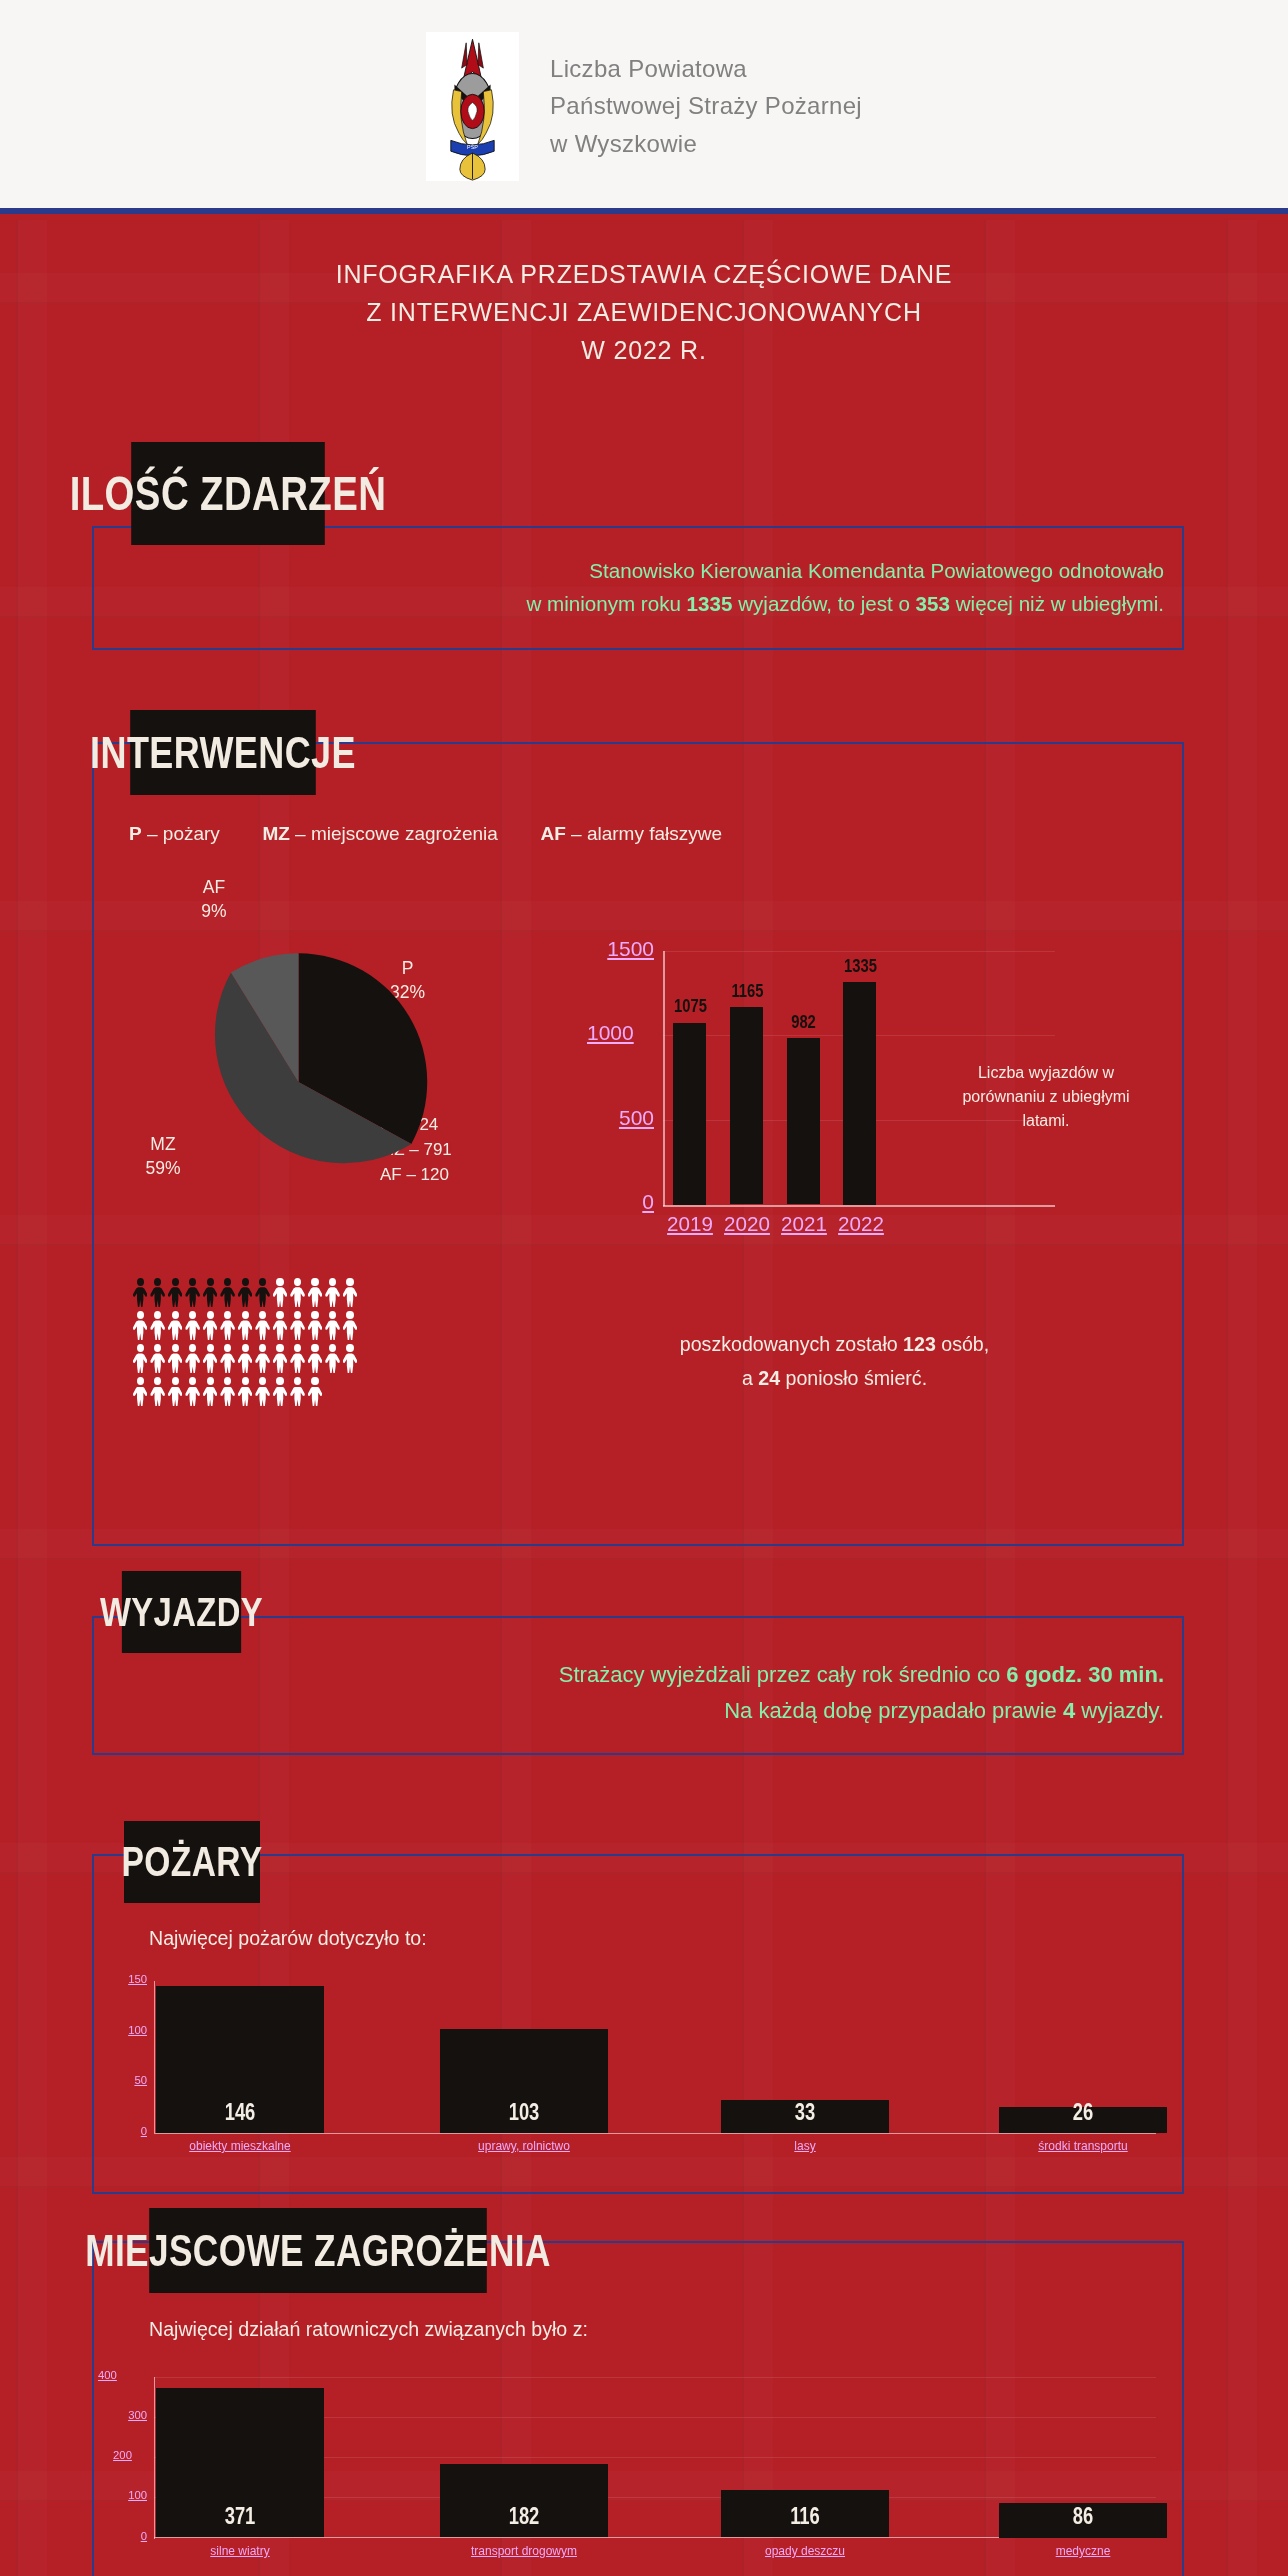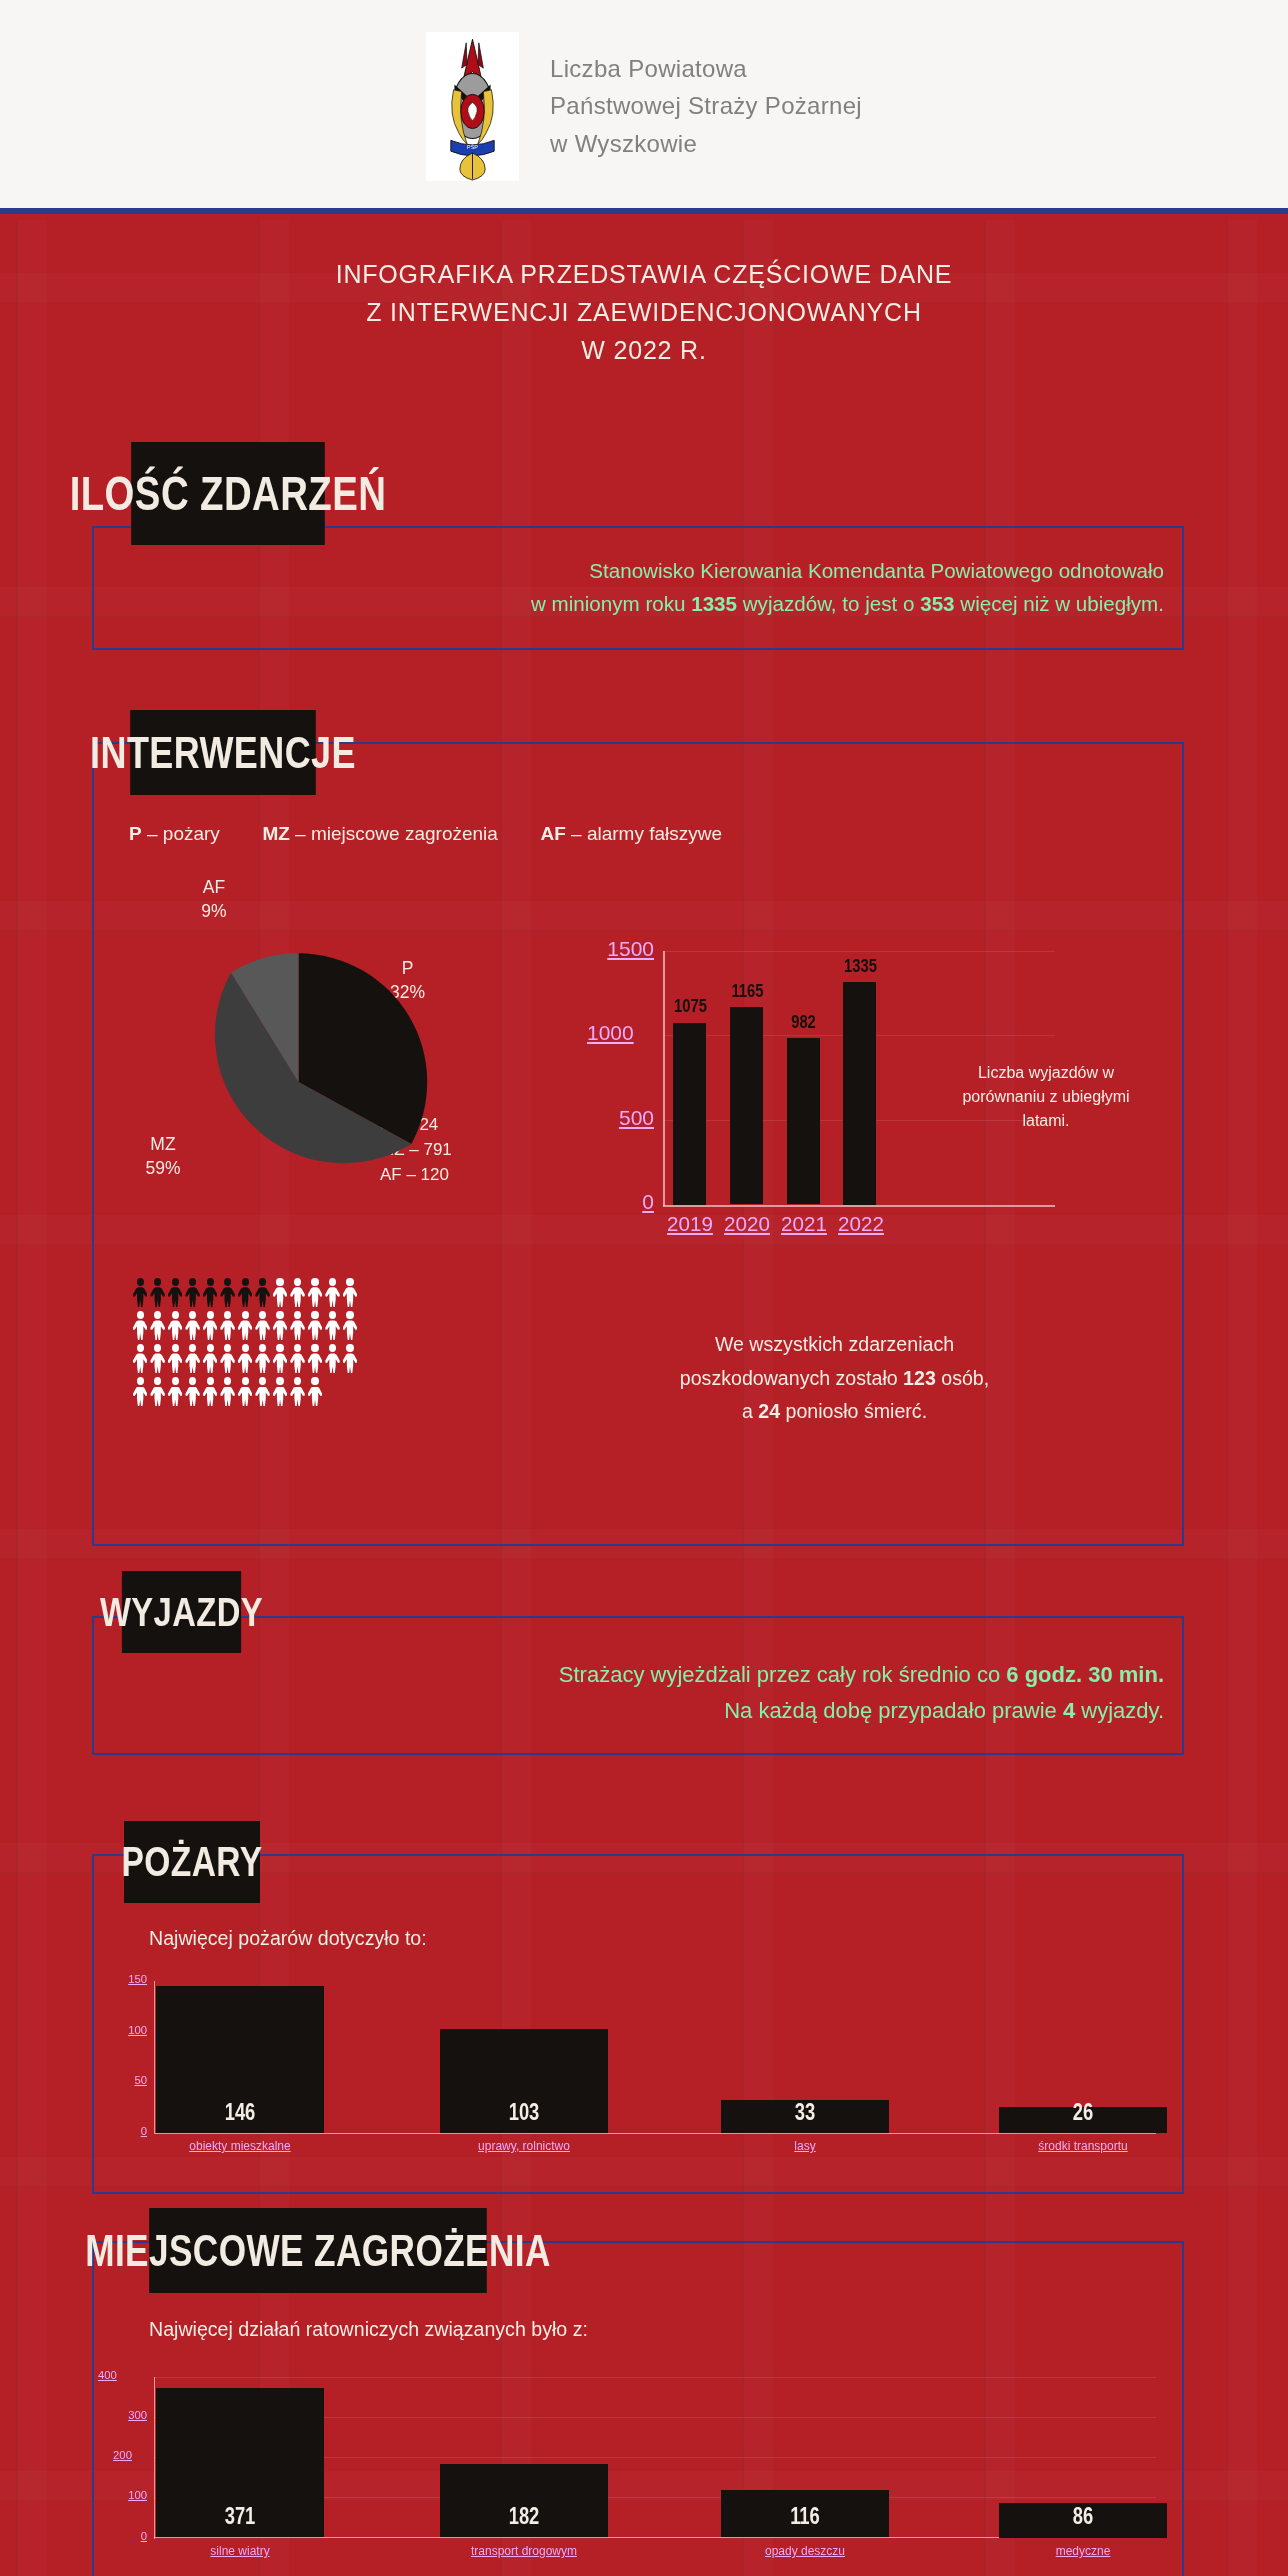--- a/index.html
+++ b/index.html
@@ -110,21 +110,21 @@
   <div>W 2022 R.</div>
 </div>
 
 <div class="panel" style="left:92px; top:526px; width:1092px; height:124px;"></div>
 <div class="ttl-box" style="left:107px; top:442px; width:242px; height:103px; font-size:48px;">
   <span>ILOŚĆ ZDARZEŃ</span>
 </div>
 <div class="body-text z" style="left:113px; top:554px; width:1051px;">
   <div><span>Stanowisko Kierowania Komendanta Powiatowego odnotowało</span></div>
   <div>
-    <span>w minionym roku </span><b>1335</b><span> wyjazdów, to jest o </span><b>353</b><span> więcej niż w ubiegłym.</span>
+    <span>w minionym roku </span><b>1335</b><span> wyjazdów, to jest o </span><b>353</b><span> więcej niż w ubiegłymi.</span>
   </div>
 </div>
 
 <div class="panel" style="left:92px; top:742px; width:1092px; height:804px;"></div>
 <div class="ttl-box" style="left:107px; top:710px; width:232px; height:85px; font-size:45px;">
   <span>INTERWENCJE</span>
 </div>
 
 <div class="z" style="left:129px; top:823px; width:979px; color:#F4EDE4; font-size:19px;">
   <span><b>P</b><span> – pożary</span></span>
@@ -177,21 +177,20 @@
 <div class="ax-lab z" style="left:660px; top:1212px; width:60px; font-size:20.6px;">2019</div>
 <div class="ax-lab z" style="left:717px; top:1212px; width:60px; font-size:20.6px;">2020</div>
 <div class="ax-lab z" style="left:774px; top:1212px; width:60px; font-size:20.6px;">2021</div>
 <div class="ax-lab z" style="left:831px; top:1212px; width:60px; font-size:20.6px;">2022</div>
 
 <div class="z" style="left:943px; top:1061px; width:206px; color:#F4EDE4; font-size:16px; line-height:1.5; text-align:center;">Liczba wyjazdów w porównaniu z ubiegłymi latami.</div>
 
 <div class="z" id="pictogram" style="left:133px; top:1278px; width:289px;"><span class="person" style="color: rgb(21, 17, 15);"><span class="head"></span><span class="body"></span></span><span class="person" style="color: rgb(21, 17, 15);"><span class="head"></span><span class="body"></span></span><span class="person" style="color: rgb(21, 17, 15);"><span class="head"></span><span class="body"></span></span><span class="person" style="color: rgb(21, 17, 15);"><span class="head"></span><span class="body"></span></span><span class="person" style="color: rgb(21, 17, 15);"><span class="head"></span><span class="body"></span></span><span class="person" style="color: rgb(21, 17, 15);"><span class="head"></span><span class="body"></span></span><span class="person" style="color: rgb(21, 17, 15);"><span class="head"></span><span class="body"></span></span><span class="person" style="color: rgb(21, 17, 15);"><span class="head"></span><span class="body"></span></span><span class="person" style="color: rgb(255, 255, 255);"><span class="head"></span><span class="body"></span></span><span class="person" style="color: rgb(255, 255, 255);"><span class="head"></span><span class="body"></span></span><span class="person" style="color: rgb(255, 255, 255);"><span class="head"></span><span class="body"></span></span><span class="person" style="color: rgb(255, 255, 255);"><span class="head"></span><span class="body"></span></span><span class="person" style="color: rgb(255, 255, 255);"><span class="head"></span><span class="body"></span></span><br><span class="person" style="color: rgb(255, 255, 255);"><span class="head"></span><span class="body"></span></span><span class="person" style="color: rgb(255, 255, 255);"><span class="head"></span><span class="body"></span></span><span class="person" style="color: rgb(255, 255, 255);"><span class="head"></span><span class="body"></span></span><span class="person" style="color: rgb(255, 255, 255);"><span class="head"></span><span class="body"></span></span><span class="person" style="color: rgb(255, 255, 255);"><span class="head"></span><span class="body"></span></span><span class="person" style="color: rgb(255, 255, 255);"><span class="head"></span><span class="body"></span></span><span class="person" style="color: rgb(255, 255, 255);"><span class="head"></span><span class="body"></span></span><span class="person" style="color: rgb(255, 255, 255);"><span class="head"></span><span class="body"></span></span><span class="person" style="color: rgb(255, 255, 255);"><span class="head"></span><span class="body"></span></span><span class="person" style="color: rgb(255, 255, 255);"><span class="head"></span><span class="body"></span></span><span class="person" style="color: rgb(255, 255, 255);"><span class="head"></span><span class="body"></span></span><span class="person" style="color: rgb(255, 255, 255);"><span class="head"></span><span class="body"></span></span><span class="person" style="color: rgb(255, 255, 255);"><span class="head"></span><span class="body"></span></span><br><span class="person" style="color: rgb(255, 255, 255);"><span class="head"></span><span class="body"></span></span><span class="person" style="color: rgb(255, 255, 255);"><span class="head"></span><span class="body"></span></span><span class="person" style="color: rgb(255, 255, 255);"><span class="head"></span><span class="body"></span></span><span class="person" style="color: rgb(255, 255, 255);"><span class="head"></span><span class="body"></span></span><span class="person" style="color: rgb(255, 255, 255);"><span class="head"></span><span class="body"></span></span><span class="person" style="color: rgb(255, 255, 255);"><span class="head"></span><span class="body"></span></span><span class="person" style="color: rgb(255, 255, 255);"><span class="head"></span><span class="body"></span></span><span class="person" style="color: rgb(255, 255, 255);"><span class="head"></span><span class="body"></span></span><span class="person" style="color: rgb(255, 255, 255);"><span class="head"></span><span class="body"></span></span><span class="person" style="color: rgb(255, 255, 255);"><span class="head"></span><span class="body"></span></span><span class="person" style="color: rgb(255, 255, 255);"><span class="head"></span><span class="body"></span></span><span class="person" style="color: rgb(255, 255, 255);"><span class="head"></span><span class="body"></span></span><span class="person" style="color: rgb(255, 255, 255);"><span class="head"></span><span class="body"></span></span><br><span class="person" style="color: rgb(255, 255, 255);"><span class="head"></span><span class="body"></span></span><span class="person" style="color: rgb(255, 255, 255);"><span class="head"></span><span class="body"></span></span><span class="person" style="color: rgb(255, 255, 255);"><span class="head"></span><span class="body"></span></span><span class="person" style="color: rgb(255, 255, 255);"><span class="head"></span><span class="body"></span></span><span class="person" style="color: rgb(255, 255, 255);"><span class="head"></span><span class="body"></span></span><span class="person" style="color: rgb(255, 255, 255);"><span class="head"></span><span class="body"></span></span><span class="person" style="color: rgb(255, 255, 255);"><span class="head"></span><span class="body"></span></span><span class="person" style="color: rgb(255, 255, 255);"><span class="head"></span><span class="body"></span></span><span class="person" style="color: rgb(255, 255, 255);"><span class="head"></span><span class="body"></span></span><span class="person" style="color: rgb(255, 255, 255);"><span class="head"></span><span class="body"></span></span><span class="person" style="color: rgb(255, 255, 255);"><span class="head"></span><span class="body"></span></span></div>
 
 <div class="z" style="left:551px; top:1328px; width:567px; color:#F4EDE4; font-size:19.6px; line-height:1.72; text-align:center;">
-  <div>We wszystkich zdarzeniach</div>
   <div>
     <span>poszkodowanych zostało </span><b>123</b><span> osób,</span>
   </div>
   <div>
     <span>a </span><b>24</b><span> poniosło śmierć.</span>
   </div>
 </div>
 
 <div class="panel" style="left:92px; top:1616px; width:1092px; height:139px;"></div>
 <div class="ttl-box" style="left:107px; top:1571px; width:149px; height:82px; font-size:41px;">

